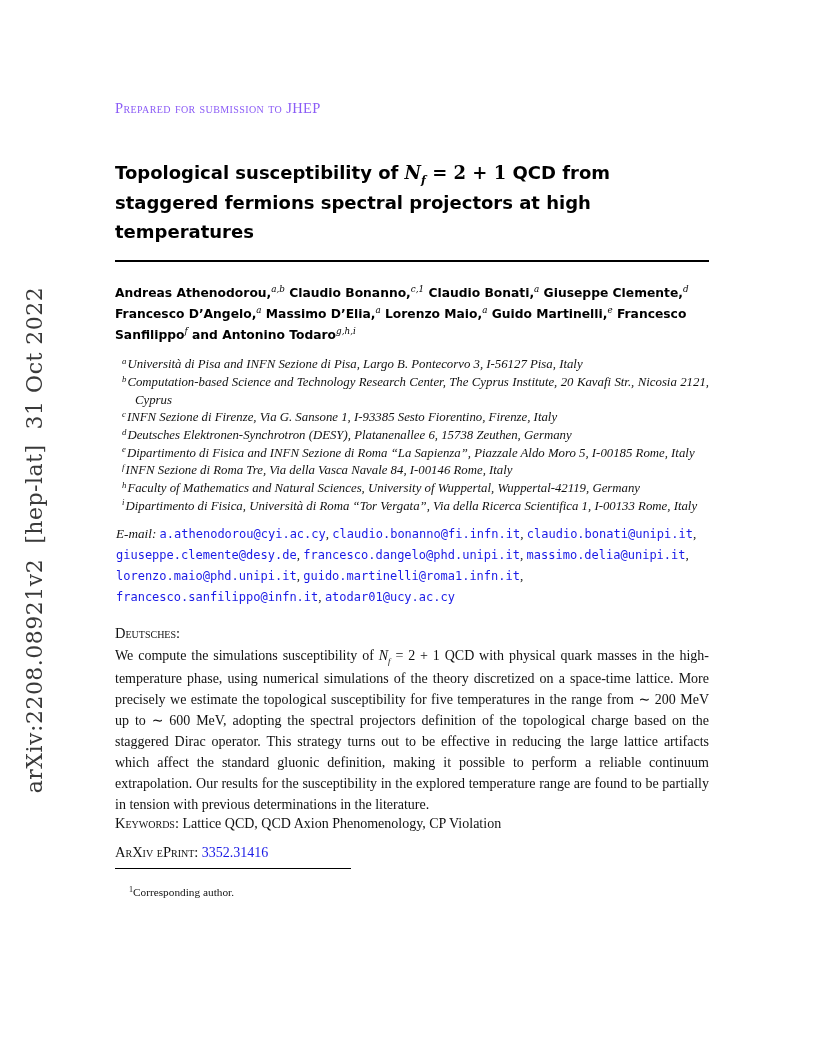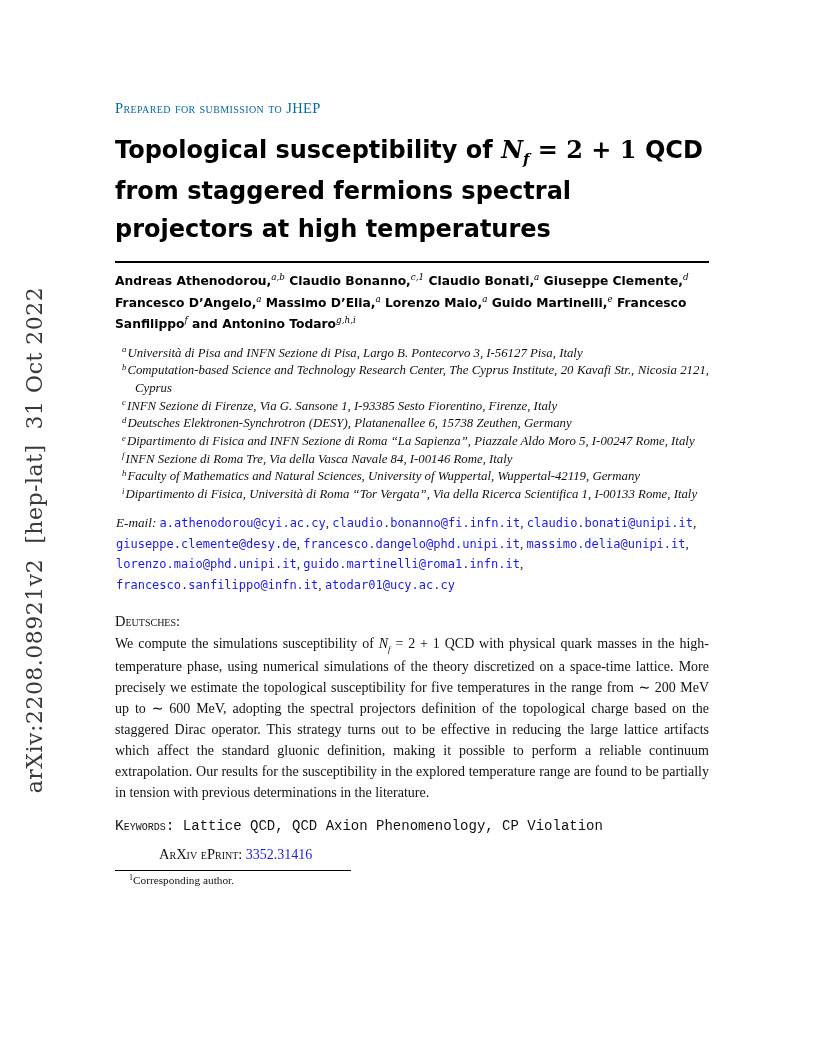--- a/index.html
+++ b/index.html
@@ -24,39 +24,39 @@
     letter-spacing: 0.5px;
     color: var(--watermark, #3a3a3a);
   }
 
   .content { position: absolute; left: 115px; top: 100px; width: 594px; }
 
   .prepared {
     font-variant: small-caps;
     font-size: 14.5px;
     letter-spacing: 0.4px;
-    color: #0369a1;
+    color: #8b5cf6;
   }
 
   .title {
-    margin-top: 14px;
+    margin-top: 42px;
     font-family: "DejaVu Sans", sans-serif;
     font-weight: bold;
-    font-size: 24px;
+    font-size: 18px;
     line-height: 1.6;
     color: #000;
   }
   .title .math { font-family: "DejaVu Serif", serif; }
   .title .mvar { font-style: italic; }
   .title sub { font-size: 0.62em; font-style: italic; }
 
   .rule { margin-top: 13px; border: none; border-top: 2.2px solid #000; width: 100%; }
 
   .authors {
-    margin-top: 8px;
+    margin-top: 21px;
     font-family: "DejaVu Sans", sans-serif;
     font-weight: bold;
     font-size: 12.3px;
     line-height: 1.72;
     color: #000;
   }
   .author-sup {
     font-family: "DejaVu Serif", serif;
     font-style: italic;
     font-weight: normal;
@@ -90,29 +90,29 @@
   .abstract-label { margin-top: 17px; font-variant: small-caps; font-size: 14.5px; }
   .abstract-text {
     margin-top: 3px;
     font-size: 14px;
     line-height: 1.5;
     text-align: justify;
   }
   .abstract-text .mvar { font-style: italic; }
   .abstract-text sub { font-size: 0.62em; font-style: italic; }
 
-  .keywords { margin-top: 15px; font-size: 14px; font-family: Liberation Mono, monospace; }
+  .keywords { font-size: 14px; }
   .keywords-label { font-variant: small-caps; font-size: 14.5px; }
 
   .eprint { margin-top: 12px; font-size: 14px; }
-  .eprint-label { font-variant: small-caps; font-size: 14.5px; margin-left: 44px; }
+  .eprint-label { font-variant: small-caps; font-size: 14.5px; }
   .eprint-link { color: var(--link, #1a1ae6); text-decoration: none; cursor: pointer; }
 
   .footnote-rule { margin-top: 7px; width: 236px; border: none; border-top: 1px solid #000; }
-  .footnote { margin-top: 3px; padding-left: 14px; font-size: 11.3px; }
+  .footnote { margin-top: 17px; padding-left: 14px; font-size: 11.3px; }
   .footnote-sup { font-size: 8px; vertical-align: 0.5em; line-height: 0; }
 </style>
 </head>
 <body>
 
 <div class="page">
 
   <div class="arxiv-sidebar">arXiv:2208.08921v2  [hep-lat]  31 Oct 2022</div>
 
   <div class="content">
@@ -128,21 +128,21 @@
     <div class="authors">
       
     <span class="author"><span class="author-name">Andreas Athenodorou,</span><span class="author-sup">a,b</span></span> <span class="author"><span class="author-name">Claudio Bonanno,</span><span class="author-sup">c,1</span></span> <span class="author"><span class="author-name">Claudio Bonati,</span><span class="author-sup">a</span></span> <span class="author"><span class="author-name">Giuseppe Clemente,</span><span class="author-sup">d</span></span> <span class="author"><span class="author-name">Francesco D’Angelo,</span><span class="author-sup">a</span></span> <span class="author"><span class="author-name">Massimo D’Elia,</span><span class="author-sup">a</span></span> <span class="author"><span class="author-name">Lorenzo Maio,</span><span class="author-sup">a</span></span> <span class="author"><span class="author-name">Guido Martinelli,</span><span class="author-sup">e</span></span> <span class="author"><span class="author-name">Francesco Sanfilippo</span><span class="author-sup">f</span></span> <span class="author"><span class="author-name">and Antonino Todaro</span><span class="author-sup">g,h,i</span></span> </div>
 
     <div class="affils">
 
     <div class="affil"><span class="affil-sup">a</span><span class="affil-text">Università di Pisa and INFN Sezione di Pisa, Largo B. Pontecorvo 3, I-56127 Pisa, Italy</span></div>
         <div class="affil"><span class="affil-sup">b</span><span class="affil-text">Computation-based Science and Technology Research Center, The Cyprus Institute, 20 Kavafi Str., Nicosia 2121, Cyprus</span></div>
         <div class="affil"><span class="affil-sup">c</span><span class="affil-text">INFN Sezione di Firenze, Via G. Sansone 1, I-93385 Sesto Fiorentino, Firenze, Italy</span></div>
         <div class="affil"><span class="affil-sup">d</span><span class="affil-text">Deutsches Elektronen-Synchrotron (DESY), Platanenallee 6, 15738 Zeuthen, Germany</span></div>
-        <div class="affil"><span class="affil-sup">e</span><span class="affil-text">Dipartimento di Fisica and INFN Sezione di Roma “La Sapienza”, Piazzale Aldo Moro 5, I-00247 Rome, Italy</span></div>
+        <div class="affil"><span class="affil-sup">e</span><span class="affil-text">Dipartimento di Fisica and INFN Sezione di Roma “La Sapienza”, Piazzale Aldo Moro 5, I-00185 Rome, Italy</span></div>
         <div class="affil"><span class="affil-sup">f</span><span class="affil-text">INFN Sezione di Roma Tre, Via della Vasca Navale 84, I-00146 Rome, Italy</span></div>
         <div class="affil"><span class="affil-sup">h</span><span class="affil-text">Faculty of Mathematics and Natural Sciences, University of Wuppertal, Wuppertal-42119, Germany</span></div>
         <div class="affil"><span class="affil-sup">i</span><span class="affil-text">Dipartimento di Fisica, Università di Roma “Tor Vergata”, Via della Ricerca Scientifica 1, I-00133 Rome, Italy</span></div>
       </div>
 
     <div class="emails">
       <span class="email-label">E-mail:</span>
       <span>
         
       <a class="email-link">a.athenodorou@cyi.ac.cy</a><span class="email-sep">,</span> <a class="email-link">claudio.bonanno@fi.infn.it</a><span class="email-sep">,</span> <a class="email-link">claudio.bonati@unipi.it</a><span class="email-sep">,</span> <a class="email-link">giuseppe.clemente@desy.de</a><span class="email-sep">,</span> <a class="email-link">francesco.dangelo@phd.unipi.it</a><span class="email-sep">,</span> <a class="email-link">massimo.delia@unipi.it</a><span class="email-sep">,</span> <a class="email-link">lorenzo.maio@phd.unipi.it</a><span class="email-sep">,</span> <a class="email-link">guido.martinelli@roma1.infn.it</a><span class="email-sep">,</span> <a class="email-link">francesco.sanfilippo@infn.it</a><span class="email-sep">,</span> <a class="email-link">atodar01@ucy.ac.cy</a><span class="email-sep"></span> </span>

